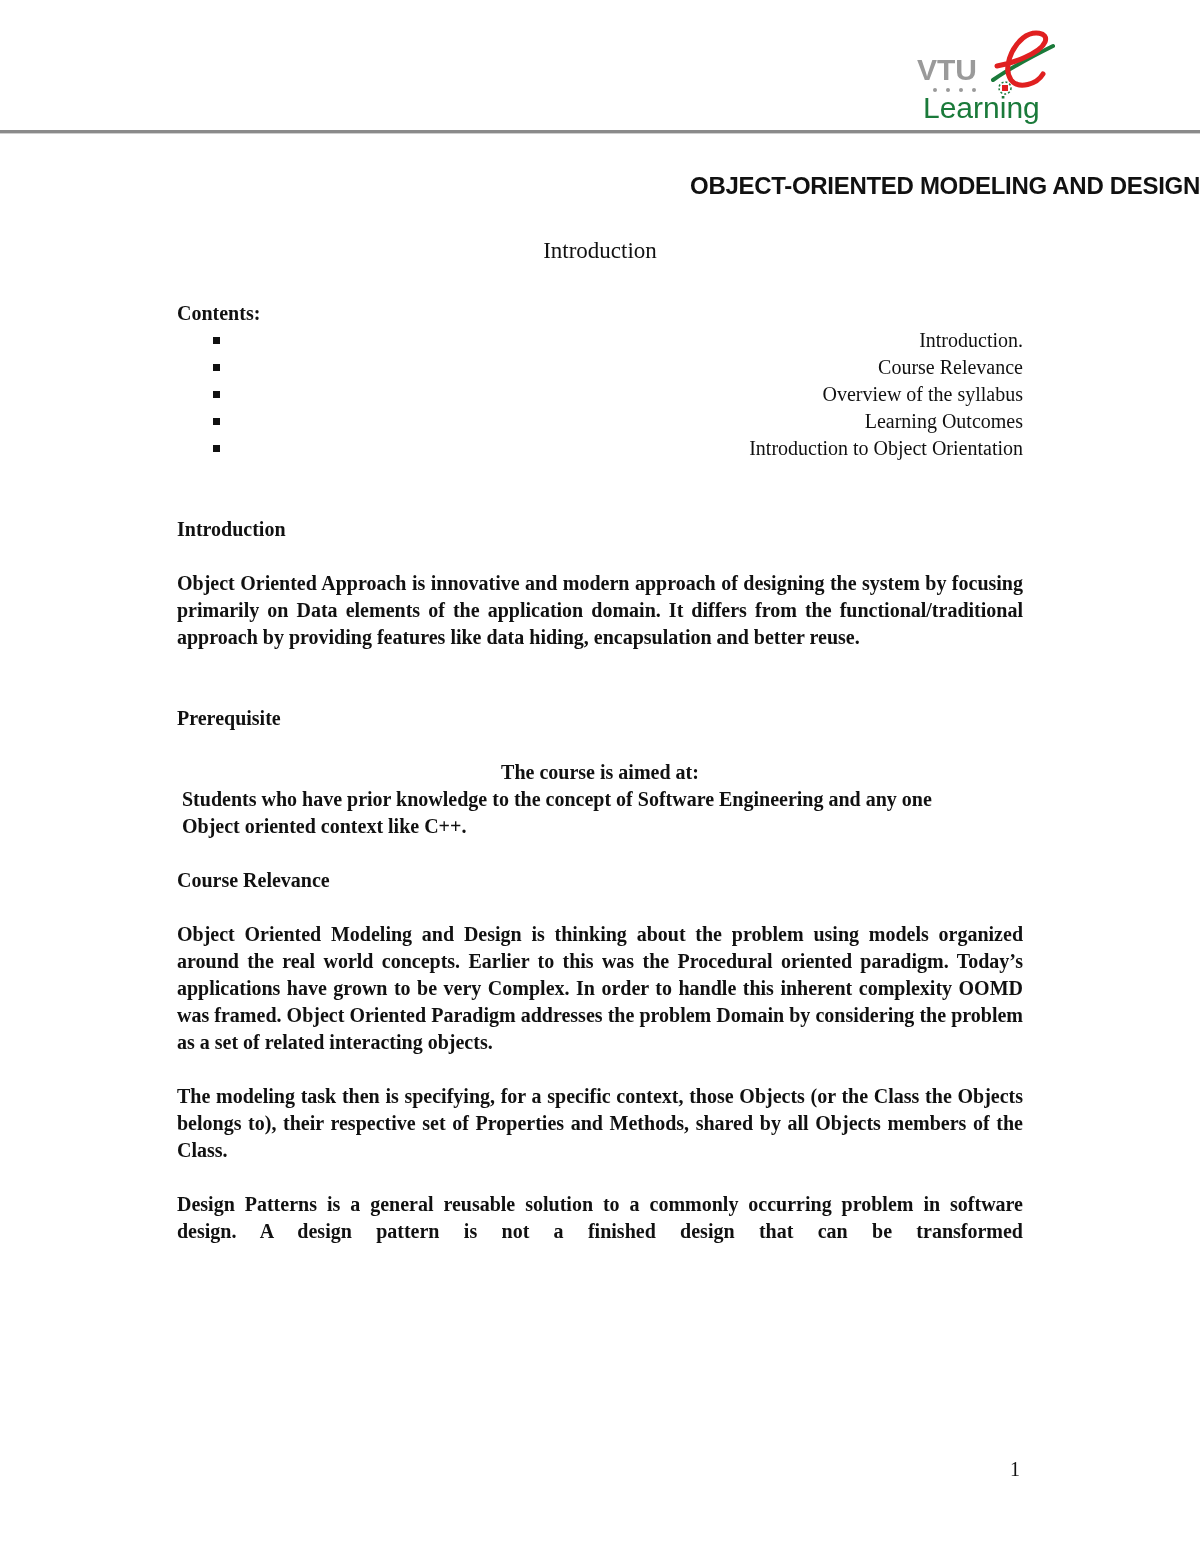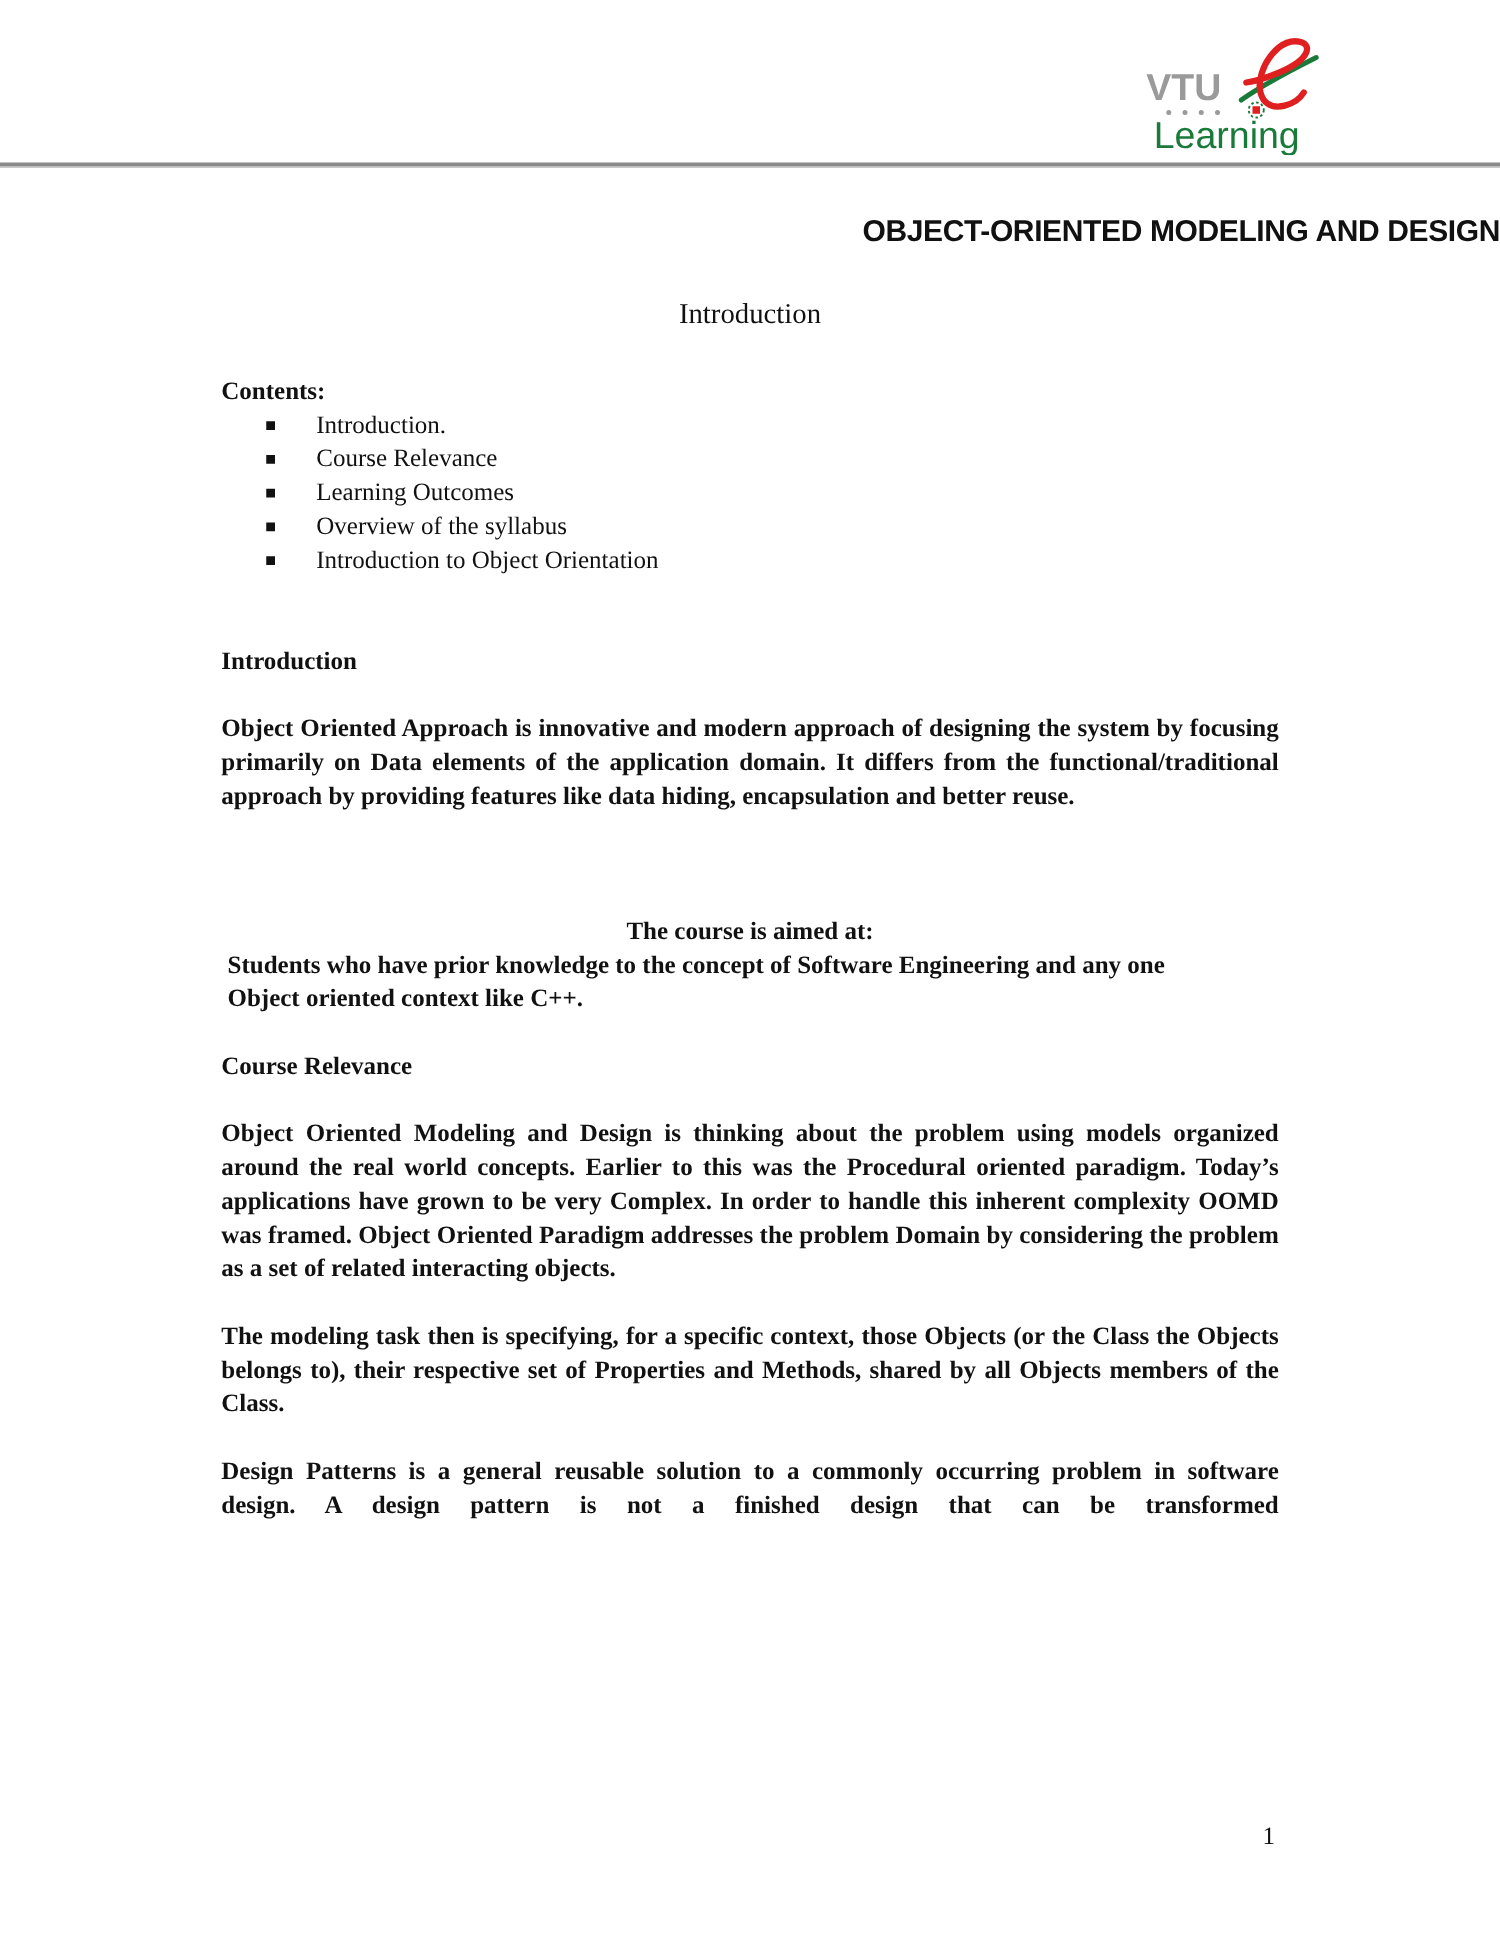--- a/index.html
+++ b/index.html
@@ -67,20 +67,21 @@
   .contents-label { margin: 0 0 27px 0; }
   ul.toc {
     list-style: none;
     margin: 0;
     padding: 0;
   }
   ul.toc li {
     position: relative;
     padding-left: 76px;
     height: 27px;
+    text-align: right;
   }
   ul.toc li .bullet {
     position: absolute;
     left: 36px;
     top: 10px;
     width: 7px;
     height: 7px;
     background: #111111;
   }
   .section-heading {
@@ -118,33 +119,34 @@
 <div class="header-rule"></div>
 
 <div class="doc-title">OBJECT-ORIENTED MODELING AND DESIGN</div>
 <div class="doc-subtitle">Introduction</div>
 
 <div class="content">
   <p class="contents-label">Contents:</p>
   <ul class="toc">
     <li><span class="bullet"></span><span>Introduction.</span></li>
     <li><span class="bullet"></span><span>Course Relevance</span></li>
+    <li><span class="bullet"></span><span>Overview of the syllabus</span></li>
     <li><span class="bullet"></span><span>Learning Outcomes</span></li>
-    <li><span class="bullet"></span><span>Overview of the syllabus</span></li>
     <li><span class="bullet"></span><span>Introduction to Object Orientation</span></li>
   </ul>
 
   <div class="gap-2"></div>
 
   <p class="section-heading">Introduction</p>
   <div class="gap-1"></div>
   <p>Object Oriented Approach is innovative and modern approach of designing the system by focusing   primarily on Data elements of the application domain. It differs from the functional/traditional approach by  providing features like data hiding, encapsulation and better reuse.</p>
   <div class="gap-1"></div>
 
   <div class="gap-1"></div>
+  <p class="section-heading">Prerequisite</p>
   <div class="gap-1"></div>
   <p style="text-align:center">The course is aimed at:</p>
   <p class="indent">Students who have prior knowledge to the concept of Software Engineering and any one</p>
   <p class="indent">Object oriented context like C++.</p>
 
   <div class="gap-1"></div>
   <p class="section-heading">Course Relevance</p>
   <div class="gap-1"></div>
   <p>Object Oriented Modeling and Design is thinking about the problem using models organized around the real world concepts. Earlier to this was the Procedural oriented paradigm. Today’s applications have grown to be very Complex. In order to handle this inherent complexity OOMD was framed. Object Oriented Paradigm addresses the problem Domain by considering the problem as a set of related interacting objects.</p>
   <div class="gap-1"></div>

